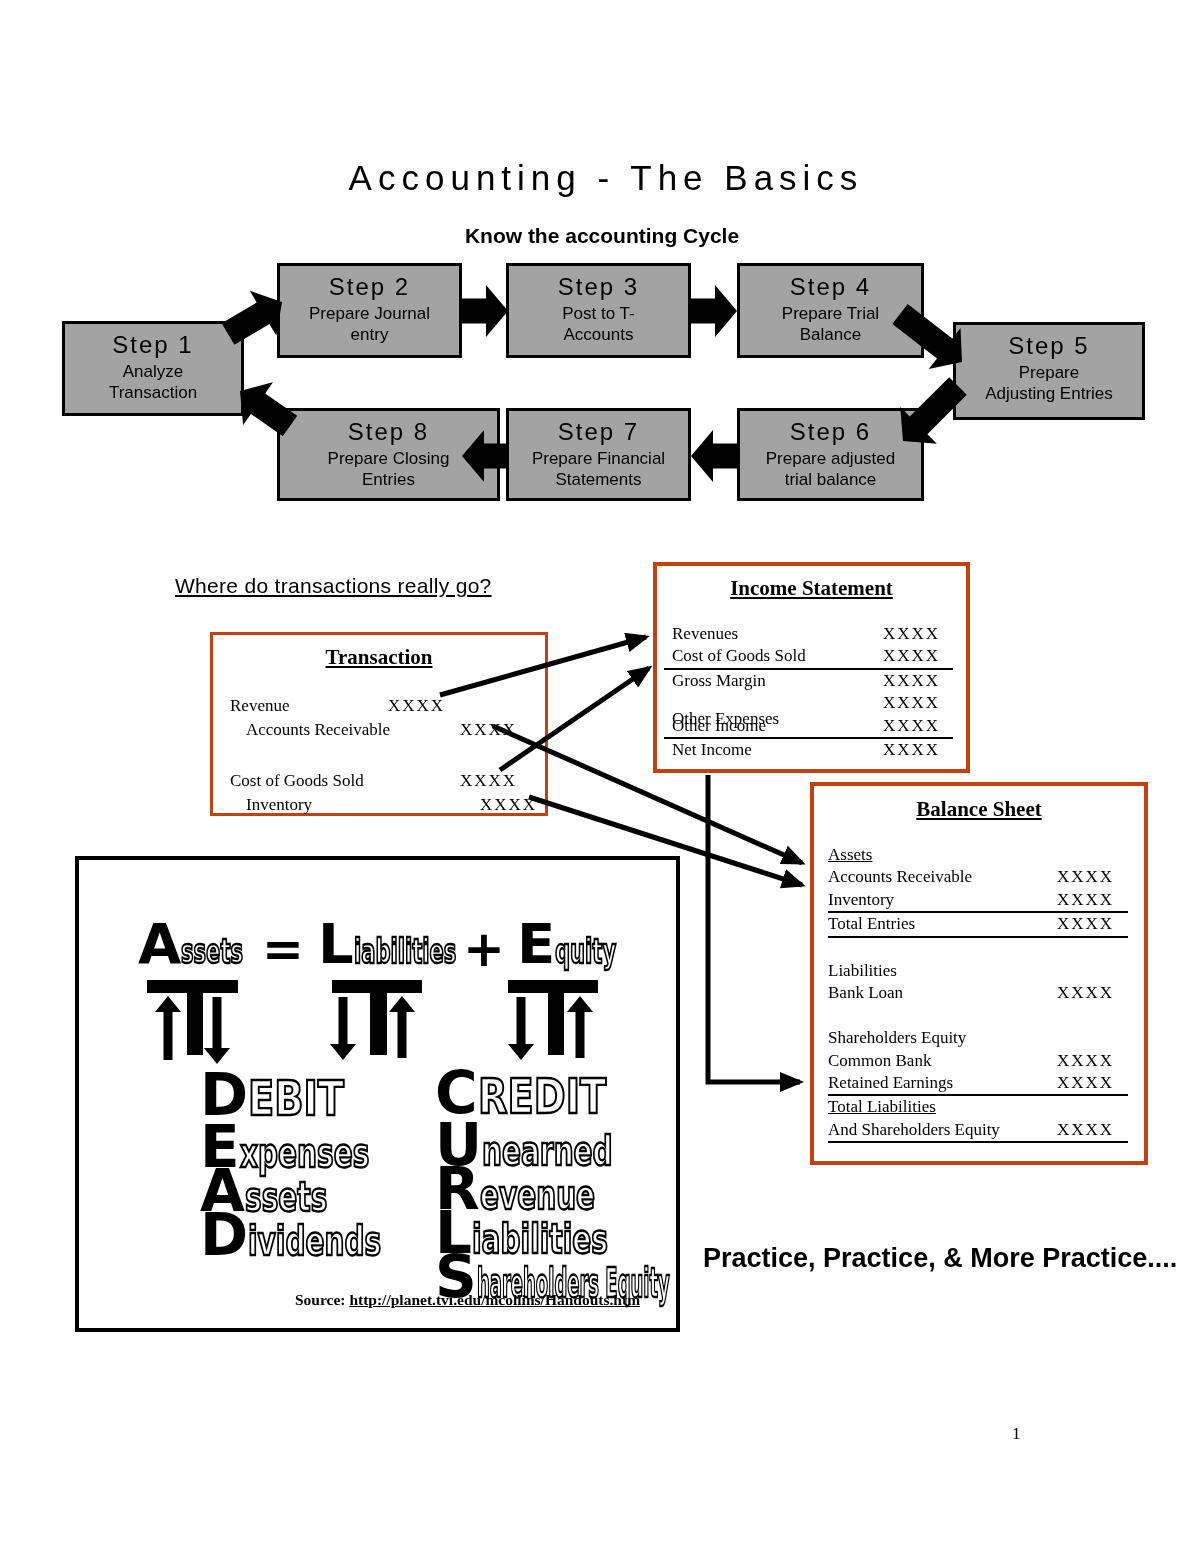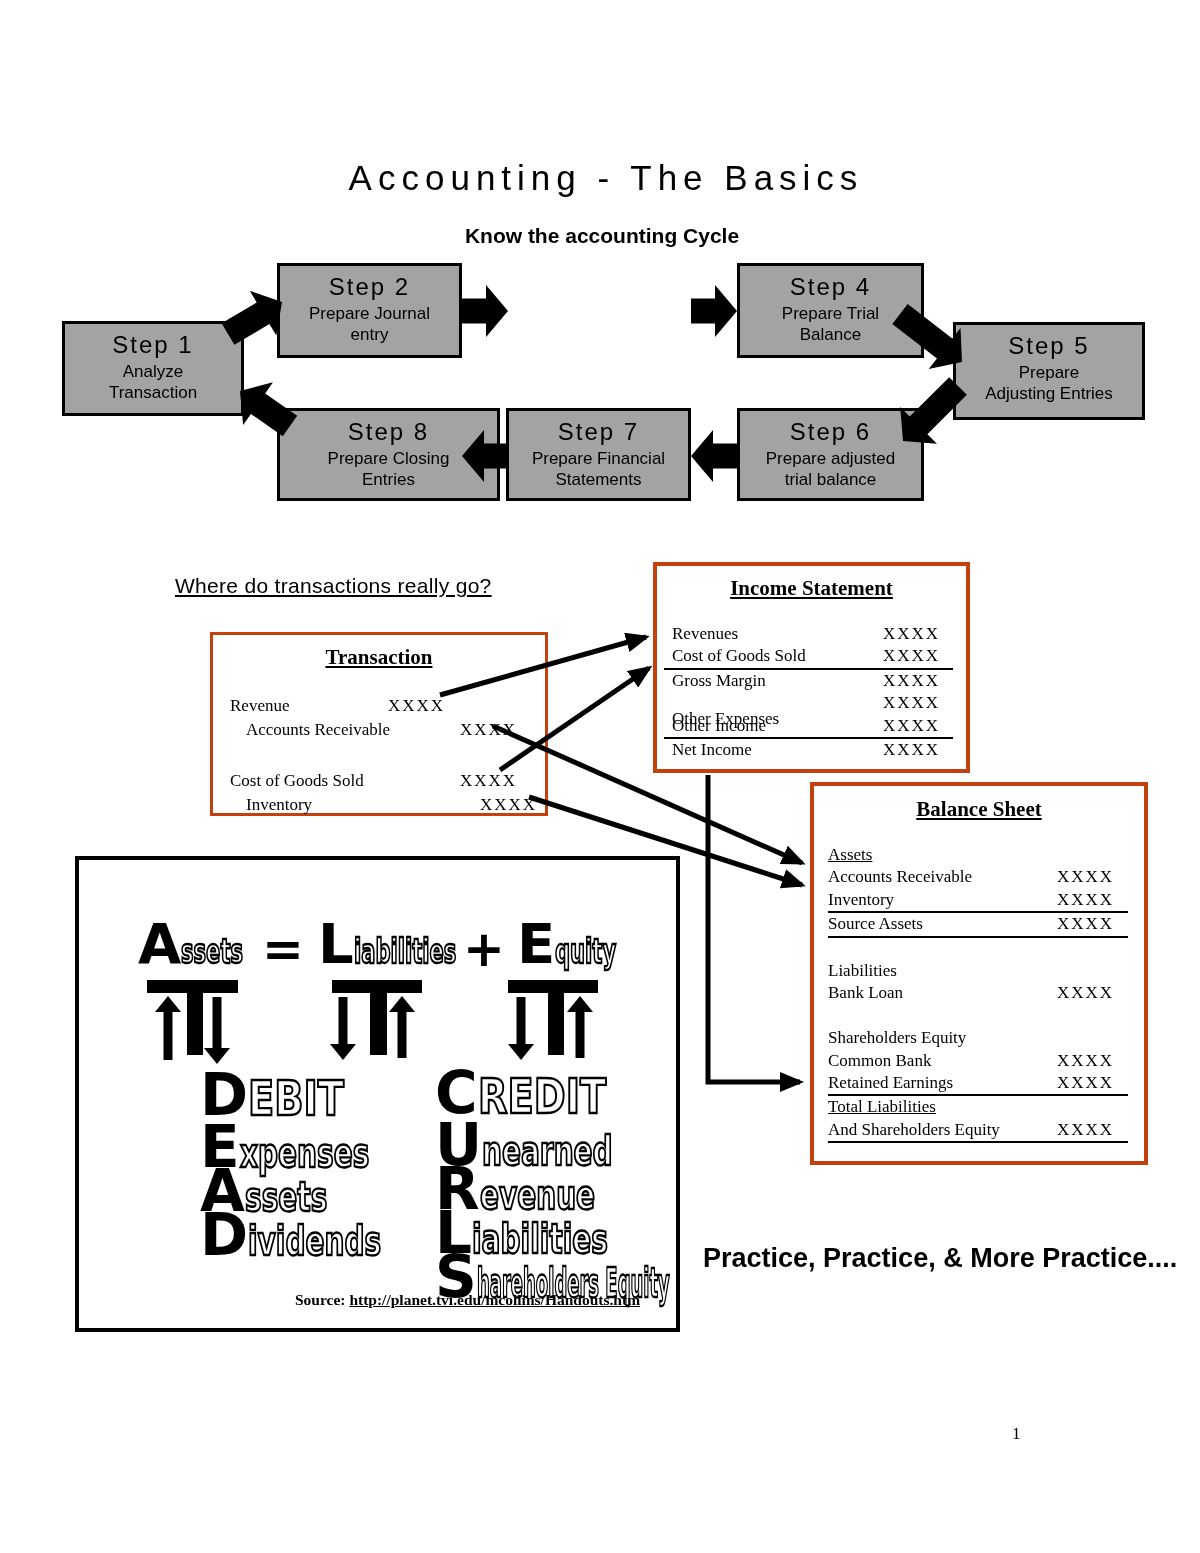--- a/index.html
+++ b/index.html
@@ -62,20 +62,24 @@
   <div class="abs cycle-heading">Know the accounting Cycle</div>
 
   <div class="abs step-box" style="left:62px;top:321px;width:182px;height:95px;">
     <div class="step-label">Step 1</div>
     <div class="step-desc"><span>Analyze</span><br><span>Transaction</span></div>
   </div>
   <div class="abs step-box" style="left:277px;top:263px;width:185px;height:95px;">
     <div class="step-label">Step 2</div>
     <div class="step-desc"><span>Prepare Journal</span><br><span>entry</span></div>
   </div>
+  <div class="abs step-box" style="left:506px;top:263px;width:185px;height:95px;">
+    <div class="step-label">Step 3</div>
+    <div class="step-desc"><span>Post to T-</span><br><span>Accounts</span></div>
+  </div>
   <div class="abs step-box" style="left:737px;top:263px;width:187px;height:95px;">
     <div class="step-label">Step 4</div>
     <div class="step-desc"><span>Prepare Trial</span><br><span>Balance</span></div>
   </div>
   <div class="abs step-box" style="left:953px;top:322px;width:192px;height:98px;">
     <div class="step-label">Step 5</div>
     <div class="step-desc"><span>Prepare</span><br><span>Adjusting Entries</span></div>
   </div>
   <div class="abs step-box" style="left:737px;top:408px;width:187px;height:93px;">
     <div class="step-label">Step 6</div>
@@ -123,21 +127,21 @@
       <div class="fin-row"><span class="fin-label" style="padding-left:8px;">Net Income</span><span class="fin-value" style="left:219px;">XXXX</span></div>
     </div>
   </div>
 
   <div class="abs fin-box" style="left:810px;top:782px;width:338px;height:383px;">
     <div class="fin-title" style="margin-top:11px;">Balance Sheet</div>
     <div style="position:absolute;left:14px;top:58px;width:300px;">
       <div class="fin-row u-label"><span class="fin-label">Assets</span></div>
       <div class="fin-row"><span class="fin-label">Accounts Receivable</span><span class="fin-value" style="left:229px;">XXXX</span></div>
       <div class="fin-row u-full"><span class="fin-label">Inventory</span><span class="fin-value" style="left:229px;">XXXX</span></div>
-      <div class="fin-row u-full"><span class="fin-label">Source Assets</span><span class="fin-value" style="left:229px;">XXXX</span></div>
+      <div class="fin-row u-full"><span class="fin-label">Total Entries</span><span class="fin-value" style="left:229px;">XXXX</span></div>
       <div class="fin-gap"></div>
       <div class="fin-row"><span class="fin-label">Liabilities</span></div>
       <div class="fin-row"><span class="fin-label">Bank Loan</span><span class="fin-value" style="left:229px;">XXXX</span></div>
       <div class="fin-gap"></div>
       <div class="fin-row"><span class="fin-label">Shareholders Equity</span></div>
       <div class="fin-row"><span class="fin-label">Common Bank</span><span class="fin-value" style="left:229px;">XXXX</span></div>
       <div class="fin-row u-full"><span class="fin-label">Retained Earnings</span><span class="fin-value" style="left:229px;">XXXX</span></div>
       <div class="fin-row u-label"><span class="fin-label">Total Liabilities</span></div>
       <div class="fin-row u-full"><span class="fin-label">And Shareholders Equity</span><span class="fin-value" style="left:229px;">XXXX</span></div>
     </div>

